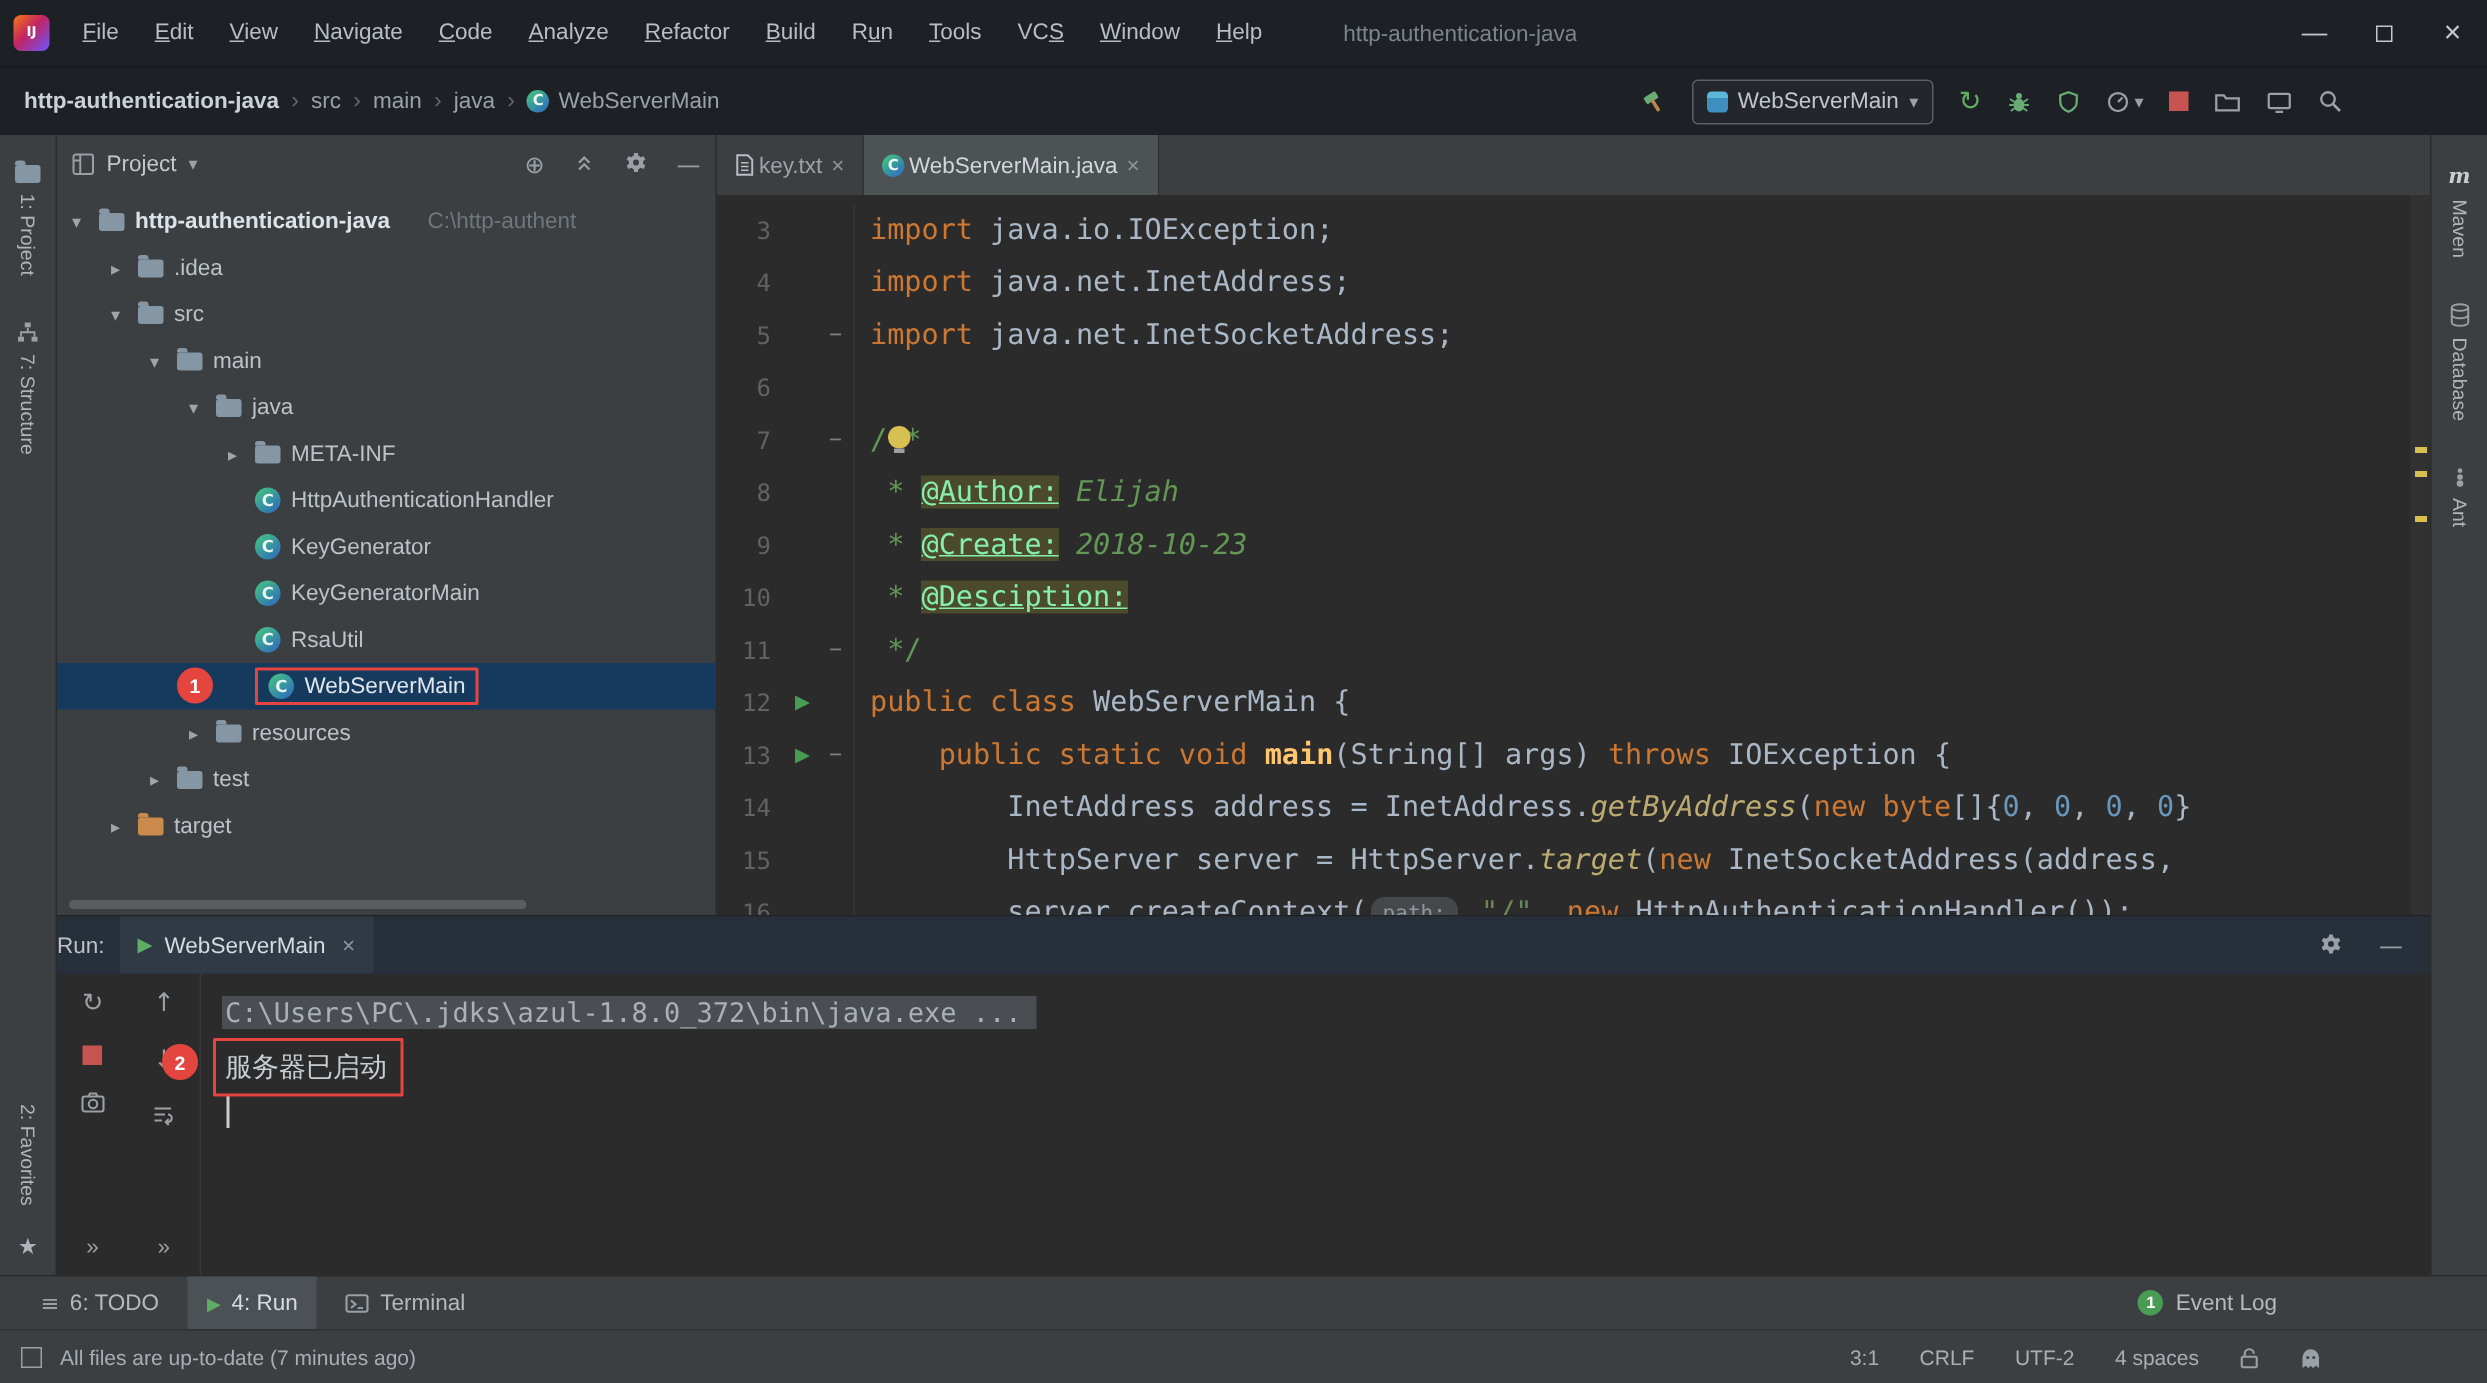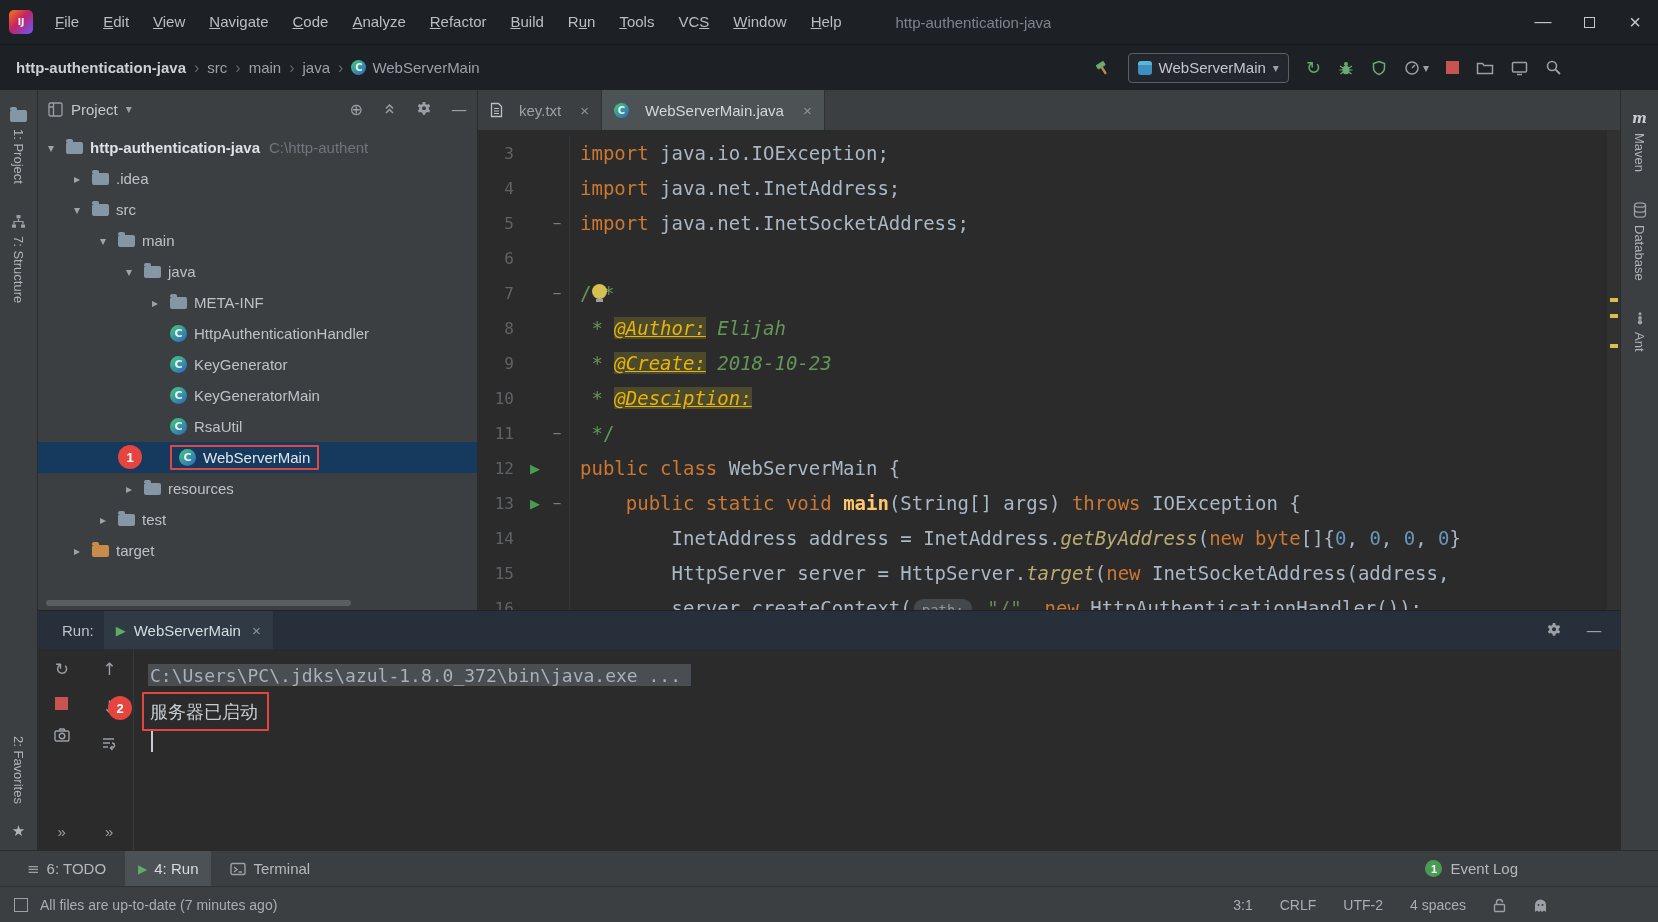--- a/index.html
+++ b/index.html
@@ -62,60 +62,60 @@
   .tree-row.selected{background:#16395e;color:#e0e6eb}
   .chev{width:18px;flex:none;color:#9ea4aa;font-size:12px;font-family:"DejaVu Sans",sans-serif}
   .ic-folder{position:relative;width:17px;height:12px;background:#8596a5;border-radius:2px;margin-right:7px;flex:none;display:inline-block}
   .ic-folder::before{content:"";position:absolute;top:-3px;left:0;width:7px;height:3px;background:inherit;border-radius:2px 2px 0 0}
   .ic-folder.excluded{background:#c98a4b}
   .ic-class{width:17px;height:17px;border-radius:50%;flex:none;margin-right:7px;
     background:linear-gradient(140deg,#40b68a 20%,#3178b5 80%);color:#eaf4f0;
     font:bold 11px "DejaVu Sans",sans-serif;display:inline-flex;align-items:center;justify-content:center}
   .ic-class-sm{width:15px;height:15px;font-size:10px;margin-right:0}
   .tree-label.bold{font-weight:bold;color:#dde2e7}
-  .tree-suffix{color:#70767c;margin-left:9px}
+  .tree-suffix{color:#70767c;margin-left:25px}
   .hscroll{position:absolute;bottom:4px;left:8px;width:305px;height:6px;border-radius:3px;background:rgba(255,255,255,.16)}
 
   
   .badge{position:absolute;width:24px;height:24px;border-radius:50%;background:#e5453f;color:#fff;
     font:bold 13px "Liberation Sans",sans-serif;display:flex;align-items:center;justify-content:center;z-index:6;top:3px}
   .annot-box{display:inline-flex;align-items:center;border:2px solid #e5453f;padding:2px 7px;border-radius:1px}
 
   
   .editor{flex:1;display:flex;flex-direction:column;background:#2b2b2b;min-width:0}
   .tabs{height:40px;background:#3c3f41;display:flex;flex:none}
-  .tab{display:flex;align-items:center;gap:16px;padding:0 12px;color:#9ca2a8;border-right:1px solid #2f3234;cursor:default}
+  .tab{display:flex;align-items:center;gap:3px;padding:0 12px;color:#9ca2a8;border-right:1px solid #2f3234;cursor:default}
   .tab.active{background:#4d5254;color:#d2d7db}
   .tab-x{color:#8d949a;font-size:15px;margin-left:3px}
   .code-area{flex:1;position:relative;overflow:hidden;padding-top:6px;
     font-family:"DejaVu Sans Mono",monospace;font-size:19px}
   .code-line{display:flex;height:35px;line-height:35px;white-space:pre}
   .gutter{width:92px;flex:none;display:flex;color:#606366;border-right:1px solid #333639;font-size:16px}
   .ln{width:44px;text-align:right;padding-right:8px}
   .gut-ic{width:26px;text-align:center;font-size:13px;color:#499c54;font-family:"DejaVu Sans",sans-serif}
   .fold{width:18px;text-align:center;color:#7a8085;font-size:14px}
   .code-text{padding-left:10px;color:#a9b7c6;position:relative}
   .tk-kw{color:#cc7832}
   .tk-pl{color:#a9b7c6}
   .tk-cm{color:#629755}
   .tk-cmi{color:#629755;font-style:italic}
-  .tk-tag{color:#eab308;background:#4b4a2d;text-decoration:underline;font-style:italic}
+  .tk-tag{color:#86efac;background:#4b4a2d;text-decoration:underline;}
   .tk-num{color:#6897bb}
   .tk-str{color:#6a8759}
   .tk-call{color:#bcab71;font-style:italic}
   .tk-decl{color:#ffc66d;font-weight:bold}
   .tk-inlay{background:#44484b;color:#8e979e;border-radius:9px;padding:0 8px;font-size:14px;display:inline-block;line-height:22px;vertical-align:middle;margin:0 4px 0 2px}
   .bulb{position:absolute;left:22px;top:8px;width:15px;height:15px;border-radius:50%;background:#d8bf52;z-index:4}
   .bulb::after{content:"";position:absolute;left:4px;bottom:-3px;width:7px;height:3px;background:#9aa0a6}
   .vscroll{position:absolute;top:0;right:0;width:13px;bottom:0;background:rgba(255,255,255,.03)}
   .vscroll .mark{position:absolute;right:2px;width:8px;height:4px;background:#d9bf4e;display:block}
 
   
   .run-panel{height:240px;display:flex;flex-direction:column;border-top:1px solid #1f2226;flex:none;background:#2b2b2b}
-  .r-header{height:38px;background:#27303a;display:flex;align-items:center;padding-left:24px;flex:none}
+  .r-header{height:38px;background:#27303a;display:flex;align-items:center;padding-left:0;flex:none}
   .r-label{color:#bcc2c8;margin-right:10px}
   .r-tab{display:flex;align-items:center;gap:8px;background:#2f3a45;height:38px;padding:0 12px;color:#d6dbe0}
   .r-run-ic{color:#5fad65;font-size:13px;font-family:"DejaVu Sans",sans-serif}
   .r-tools{margin-left:auto;display:flex;align-items:center;gap:24px;padding-right:18px}
   .r-body{flex:1;display:flex;min-height:0}
   .r-toolbar{width:96px;display:flex;flex:none;border-right:1px solid #37393b}
   .r-col{width:48px;display:flex;flex-direction:column;align-items:center;gap:18px;padding:10px 0}
   .r-ic{color:#9aa0a6;font-size:17px;font-family:"DejaVu Sans",sans-serif}
   .r-more{margin-top:auto;color:#9aa0a6;font-size:15px}
   .console{flex:1;font-family:"DejaVu Sans Mono",monospace;font-size:18px;padding:10px 0 0 14px;position:relative;color:#a9b7c6;overflow:visible}

